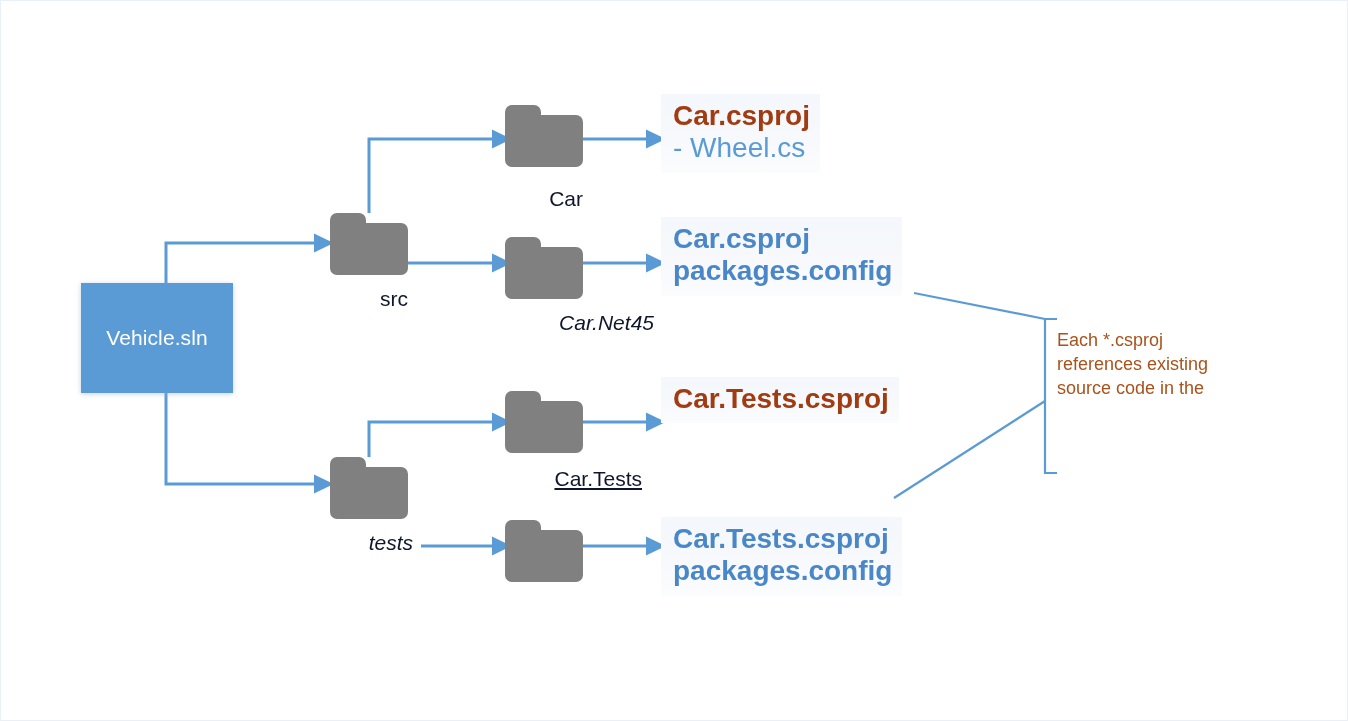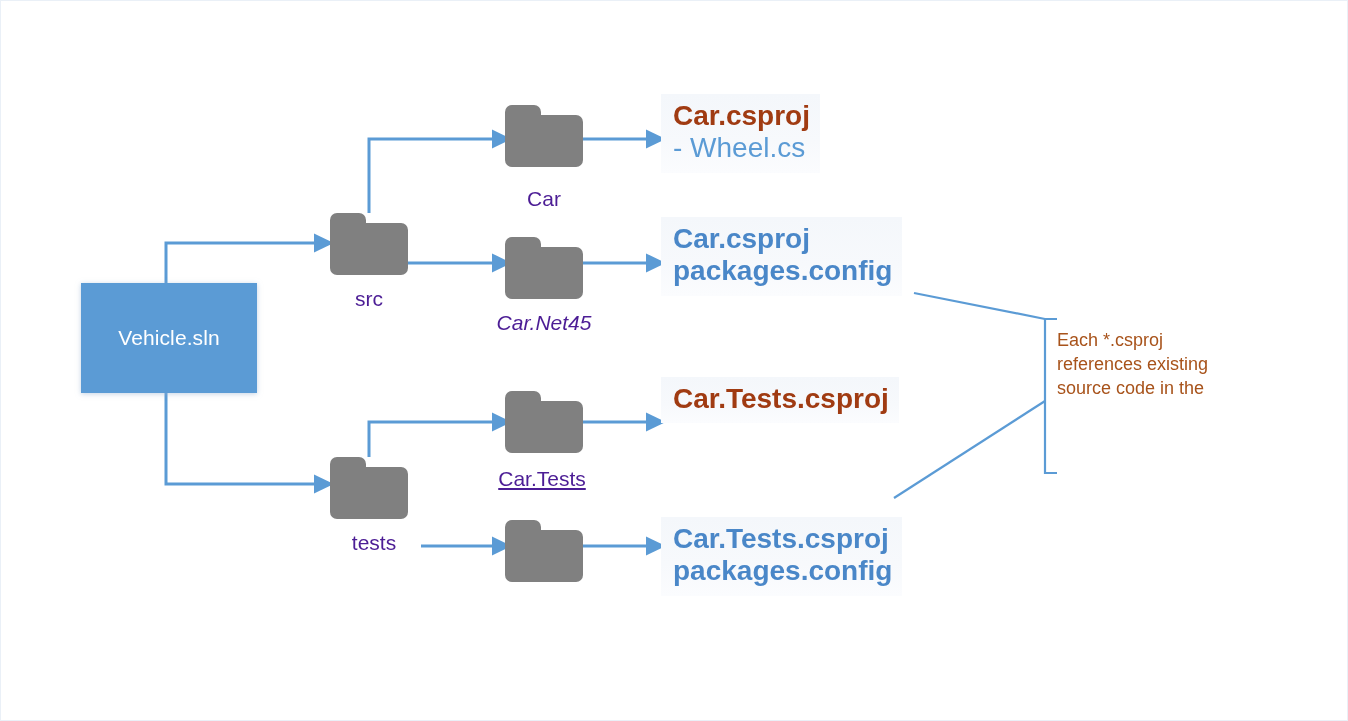--- a/index.html
+++ b/index.html
@@ -35,21 +35,21 @@
     width: 1348px;
     height: 721px;
     pointer-events: none;
   }
 
   
   .sln-box {
     position: absolute;
     left: 80px;
     top: 282px;
-    width: 176px;
+    width: 152px;
     height: 110px;
     background: #5B9BD5;
     display: flex;
     align-items: center;
     justify-content: center;
     box-shadow: 0 1px 5px rgba(150,175,205,0.55);
   }
   .sln-box span {
     color: #ffffff;
     font-size: 21px;
@@ -75,24 +75,24 @@
     position: absolute;
     left: 0;
     top: 10px;
     width: 78px;
     height: 52px;
     background: #808080;
     border-radius: 4px 7px 7px 7px;
   }
   .folder-label {
     position: absolute;
-    color: #4c1d95;
+    color: #0f172a;
     font-size: 21px;
     white-space: nowrap;
-    text-align: center;
+    text-align: right;
   }
 
   
   .file-block {
     position: absolute;
     background: linear-gradient(180deg,#f4f7fb 0%, #f7f9fc 60%, #fbfcfe 100%);
     padding: 6px 10px 8px 12px;
     line-height: 1.16;
     white-space: nowrap;
   }
@@ -185,21 +185,21 @@
     <div class="folder" style="left:504px; top:236px;">
       <div class="tab"></div>
       <div class="body"></div>
     </div>
     <div class="folder-label" style="left:433px; top:310px; width:220px;font-style:italic;">Car.Net45</div>
 
     <div class="folder" style="left:329px; top:456px;">
       <div class="tab"></div>
       <div class="body"></div>
     </div>
-    <div class="folder-label" style="left:323px; top:530px; width:100px;">tests</div>
+    <div class="folder-label" style="left:312px; top:530px; width:100px;font-style:italic;">tests</div>
 
     <div class="folder" style="left:504px; top:390px;">
       <div class="tab"></div>
       <div class="body"></div>
     </div>
     <div class="folder-label" style="left:441px; top:466px; width:200px;text-decoration:underline;">Car.Tests</div>
 
     <div class="folder" style="left:504px; top:519px;">
       <div class="tab"></div>
       <div class="body"></div>

